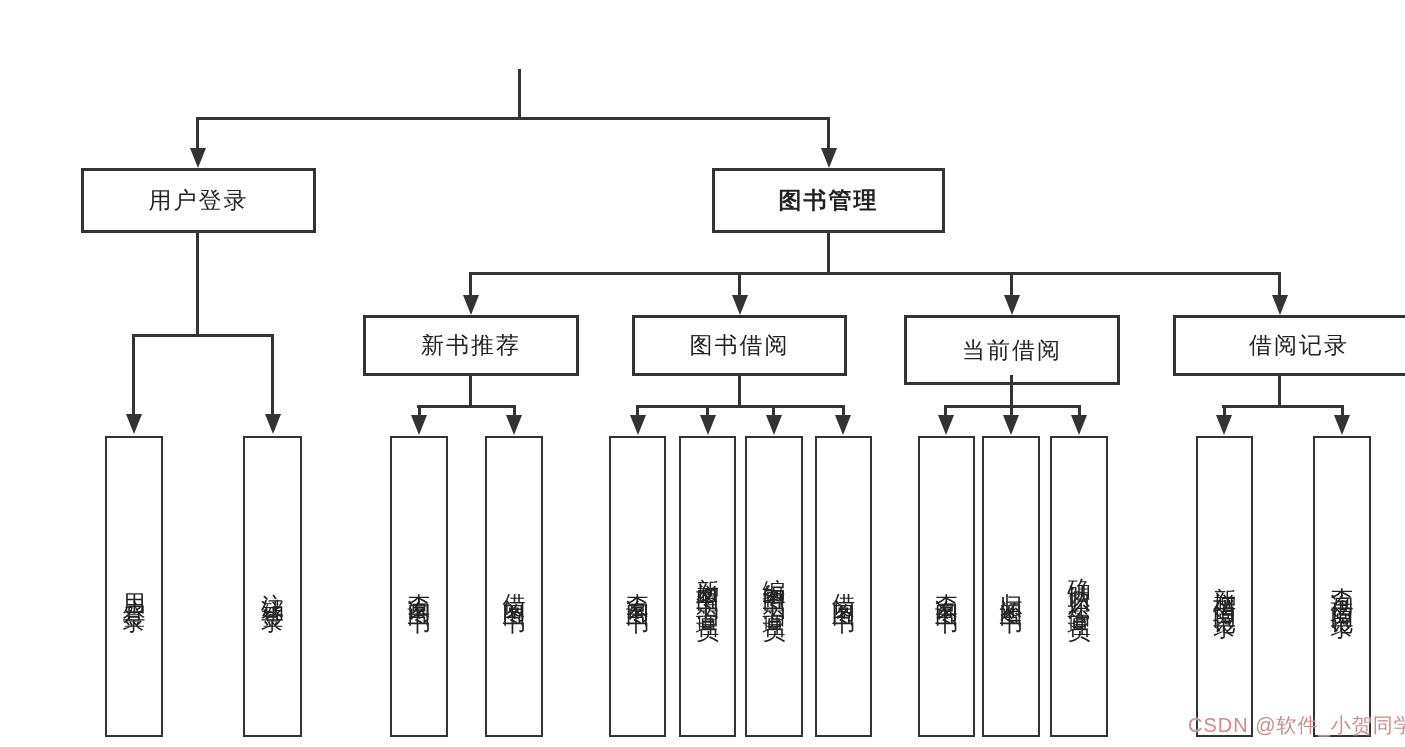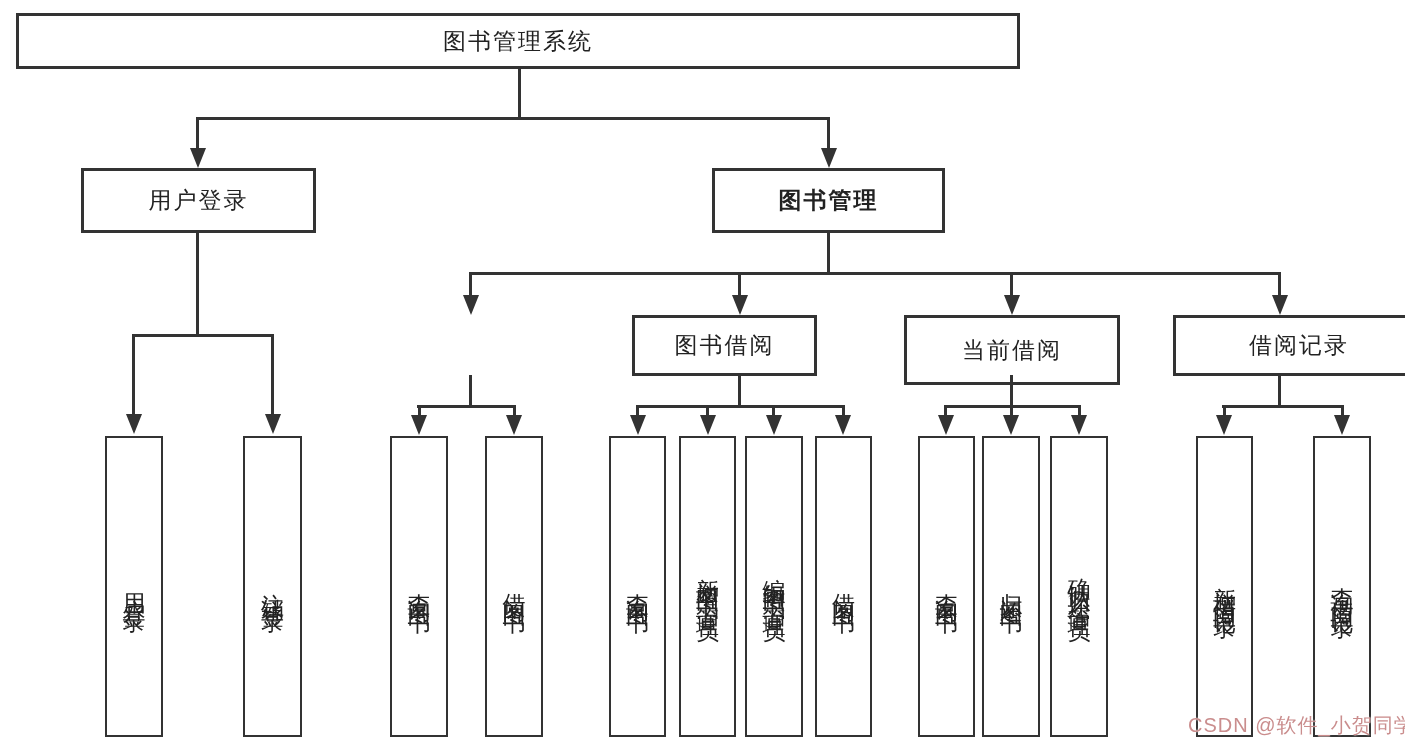--- a/index.html
+++ b/index.html
@@ -32,23 +32,20 @@
     position:absolute;left:1188px;top:712px;z-index:5;
     font-size:20px;letter-spacing:1px;white-space:nowrap;
     color:#ca8d8d;text-shadow:0 0 2px #ffffff;
   }
 </style>
 </head>
 <body>
 
 <div class="canvas">
 
-  <div class="box" style="left:16px;top:13px;width:1004px;height:56px;">
-    <span>图书管理系统</span>
-  </div>
 
   <div class="vl" style="left:518px;top:69px;height:49px;"></div>
   <div class="hl" style="left:196px;top:117px;width:634px;"></div>
   <div class="vl" style="left:196px;top:117px;height:35px;"></div>
   <div class="vl" style="left:827px;top:117px;height:35px;"></div>
   <div class="ar" style="left:190px;top:148px;"></div>
   <div class="ar" style="left:821px;top:148px;"></div>
 
   <div class="box" style="left:81px;top:168px;width:235px;height:65px;">
     <span>用户登录</span>
@@ -68,21 +65,24 @@
   <div class="hl" style="left:469px;top:272px;width:812px;"></div>
   <div class="vl" style="left:469px;top:272px;height:25px;"></div>
   <div class="vl" style="left:738px;top:272px;height:25px;"></div>
   <div class="vl" style="left:1010px;top:272px;height:25px;"></div>
   <div class="vl" style="left:1278px;top:272px;height:25px;"></div>
   <div class="ar" style="left:463px;top:295px;"></div>
   <div class="ar" style="left:732px;top:295px;"></div>
   <div class="ar" style="left:1004px;top:295px;"></div>
   <div class="ar" style="left:1272px;top:295px;"></div>
 
-  <div class="box" style="left:632px;top:315px;width:185px;height:61px;">
+  <div class="box" style="left:363px;top:315px;width:216px;height:61px;">
+    <span>新书推荐</span>
+  </div>
+  <div class="box" style="left:632px;top:315px;width:215px;height:61px;">
     <span>图书借阅</span>
   </div>
   <div class="box" style="left:904px;top:315px;width:216px;height:70px;">
     <span>当前借阅</span>
   </div>
   <div class="box" style="left:1173px;top:315px;width:252px;height:61px;">
     <span>借阅记录</span>
   </div>
 
   <div class="vl" style="left:469px;top:375px;height:32px;"></div>

